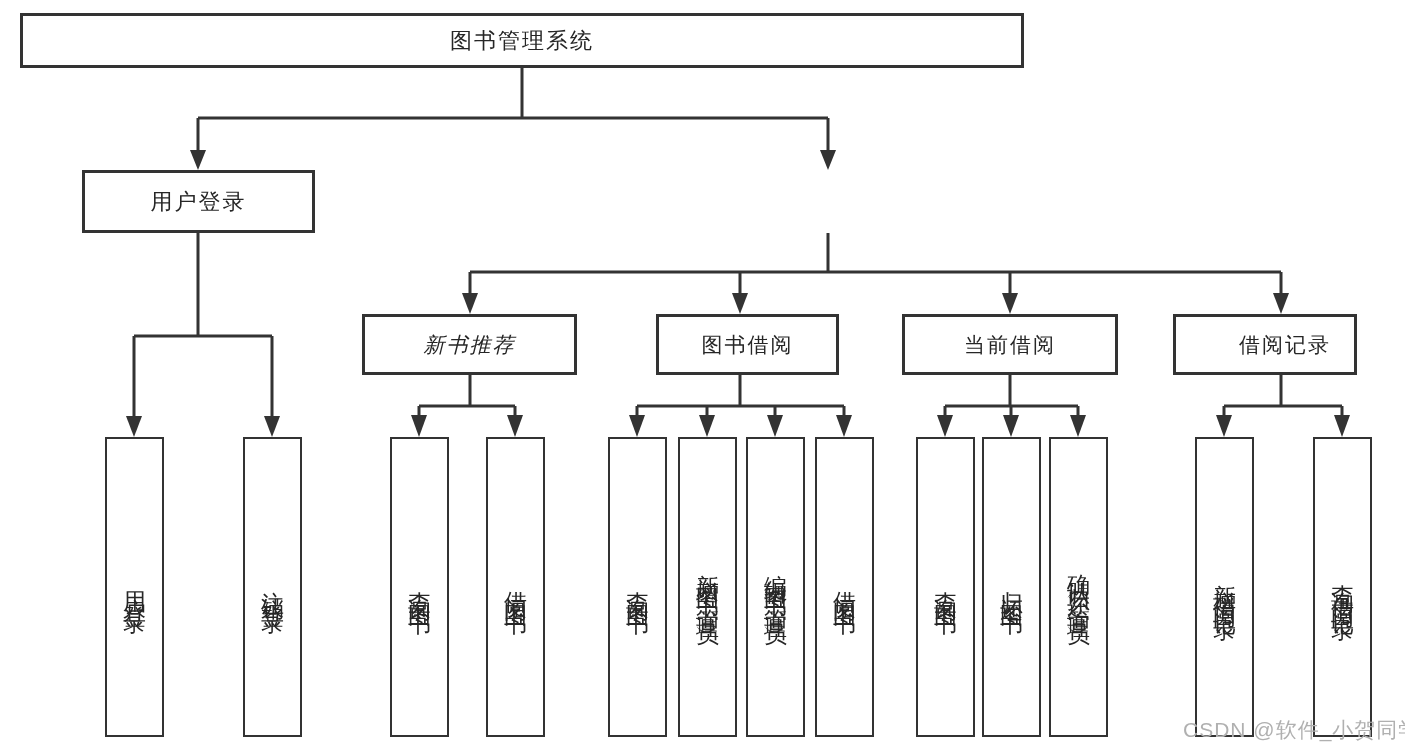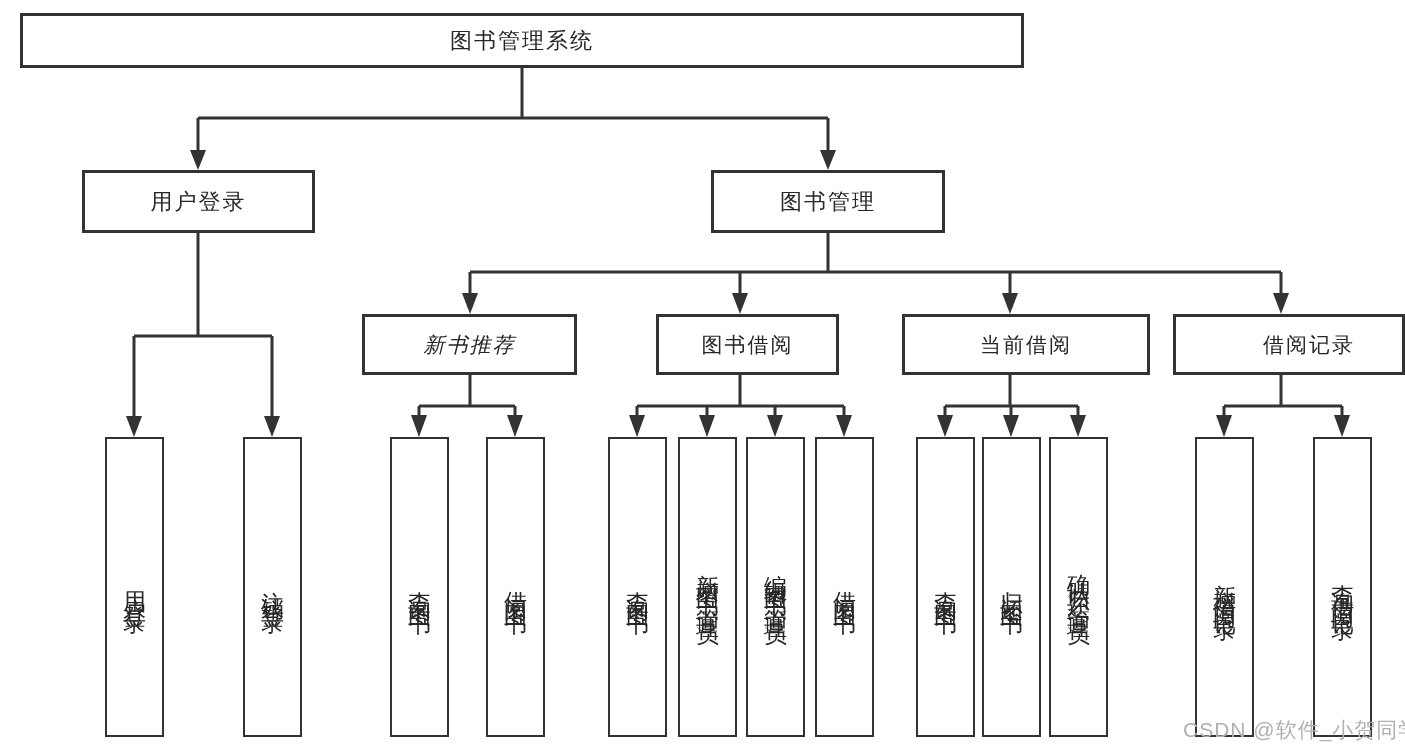--- a/index.html
+++ b/index.html
@@ -85,26 +85,25 @@
     <polygon points="1070,415 1086,415 1078,437"></polygon>
 
     <path d="M1281 375 V406 M1224 406 H1342 M1224 406 V417 M1342 406 V417"></path>
     <polygon points="1216,415 1232,415 1224,437"></polygon>
     <polygon points="1334,415 1350,415 1342,437"></polygon>
   </svg>
 
   <div class="box root">图书管理系统</div>
 
   <div class="box l2" style="left:82px;width:233px;">用户登录</div>
-  <div class="box l2" style="left:711px;width:234px;">图书管理</div>
 
   <div class="box l3" style="left:362px;width:215px;font-style:italic;">新书推荐</div>
   <div class="box l3" style="left:656px;width:183px;">图书借阅</div>
-  <div class="box l3" style="left:902px;width:248px;font-family:Liberation Serif, serif;">当前借阅</div>
-  <div class="box l3" style="left:1173px;width:232px;padding-left:40px;">借阅记录</div>
+  <div class="box l3" style="left:902px;width:216px;font-family:Liberation Serif, serif;">当前借阅</div>
+  <div class="box l3" style="left:1173px;width:184px;padding-left:40px;">借阅记录</div>
 
   <div class="leaf" style="left:105px;">
     <span class="vtext">用户登录</span>
   </div>
   <div class="leaf" style="left:243px;">
     <span class="vtext">注销登录</span>
   </div>
 
   <div class="leaf" style="left:390px;">
     <span class="vtext">查询图书</span>

